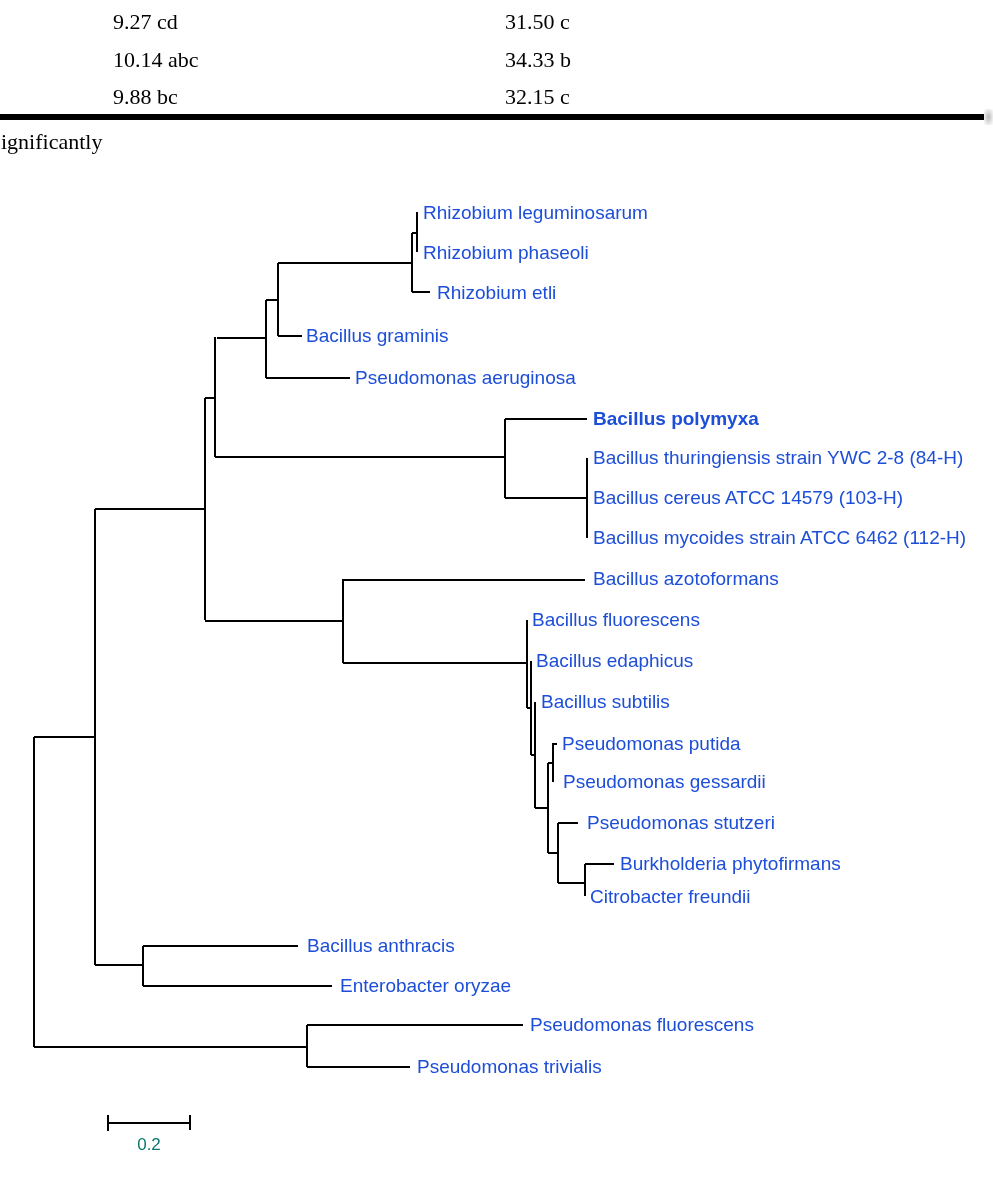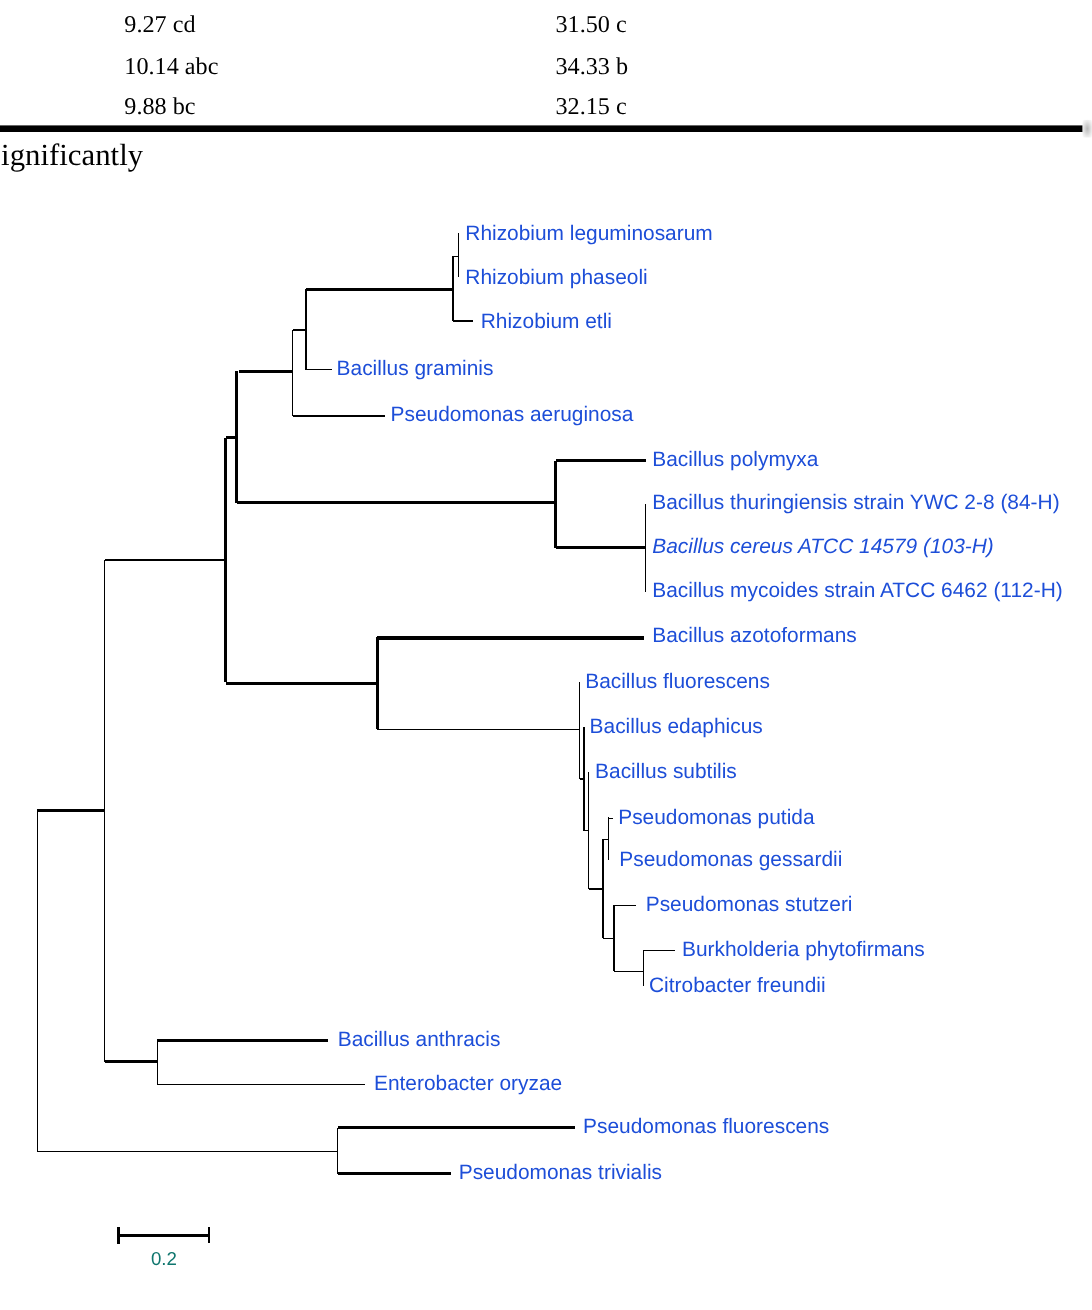--- a/index.html
+++ b/index.html
@@ -24,21 +24,21 @@
     background:#000;
   }
   #rule-artifact{
     position:absolute;
     left:984px;top:109px;
     width:9px;height:16px;
     background:radial-gradient(ellipse at center,#b9b9b9 0%,#e8e8e8 60%,#fff 100%);
   }
   .note{
     position:absolute;
-    font-size:28px;
+    font-size:22px;
     color:#000;
     white-space:nowrap;
     transform:translateY(-50%);
   }
   #tree-svg{position:absolute;left:0;top:0;}
   .taxon{
     position:absolute;
     font-family:"Liberation Sans", sans-serif;
     font-size:19px;
     color:#1d4ed8;
@@ -128,23 +128,23 @@
         <line x1="108" y1="1123" x2="190" y2="1123" stroke="#000000" stroke-width="2.8"></line>
         <line x1="108" y1="1115" x2="108" y2="1131" stroke="#000000" stroke-width="2.8"></line>
         <line x1="190" y1="1115" x2="190" y2="1130" stroke="#000000" stroke-width="1.4"></line>
       </svg>
     <div id="taxa-layer">
         <div class="taxon" style="left: 423px; top: 213px;">Rhizobium leguminosarum</div>
         <div class="taxon" style="left: 423px; top: 253px;">Rhizobium phaseoli</div>
         <div class="taxon" style="left: 437px; top: 293px;">Rhizobium etli</div>
         <div class="taxon" style="left: 306px; top: 336px;">Bacillus graminis</div>
         <div class="taxon" style="left: 355px; top: 378px;">Pseudomonas aeruginosa</div>
-        <div class="taxon" style="left: 593px; top: 419px;">Bacillus polymyxa</div>
+        <div class="taxon" style="left: 593px; top: 419px; font-weight: bold;">Bacillus polymyxa</div>
         <div class="taxon" style="left: 593px; top: 458px;">Bacillus thuringiensis strain YWC 2-8 (84-H)</div>
-        <div class="taxon" style="left: 593px; top: 498px; font-style: italic;">Bacillus cereus ATCC 14579 (103-H)</div>
+        <div class="taxon" style="left: 593px; top: 498px;">Bacillus cereus ATCC 14579 (103-H)</div>
         <div class="taxon" style="left: 593px; top: 538px;">Bacillus mycoides strain ATCC 6462 (112-H)</div>
         <div class="taxon" style="left: 593px; top: 579px;">Bacillus azotoformans</div>
         <div class="taxon" style="left: 532px; top: 620px;">Bacillus fluorescens</div>
         <div class="taxon" style="left: 536px; top: 661px;">Bacillus edaphicus</div>
         <div class="taxon" style="left: 541px; top: 702px;">Bacillus subtilis</div>
         <div class="taxon" style="left: 562px; top: 744px;">Pseudomonas putida</div>
         <div class="taxon" style="left: 563px; top: 782px;">Pseudomonas gessardii</div>
         <div class="taxon" style="left: 587px; top: 823px;">Pseudomonas stutzeri</div>
         <div class="taxon" style="left: 620px; top: 864px;">Burkholderia phytofirmans</div>
         <div class="taxon" style="left: 590px; top: 897px;">Citrobacter freundii</div>

